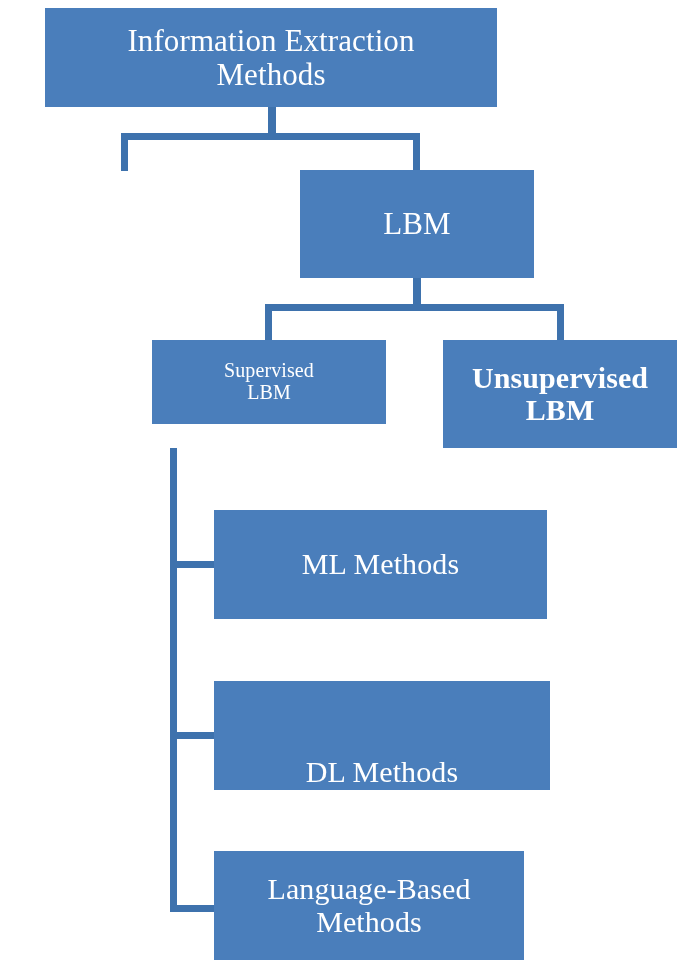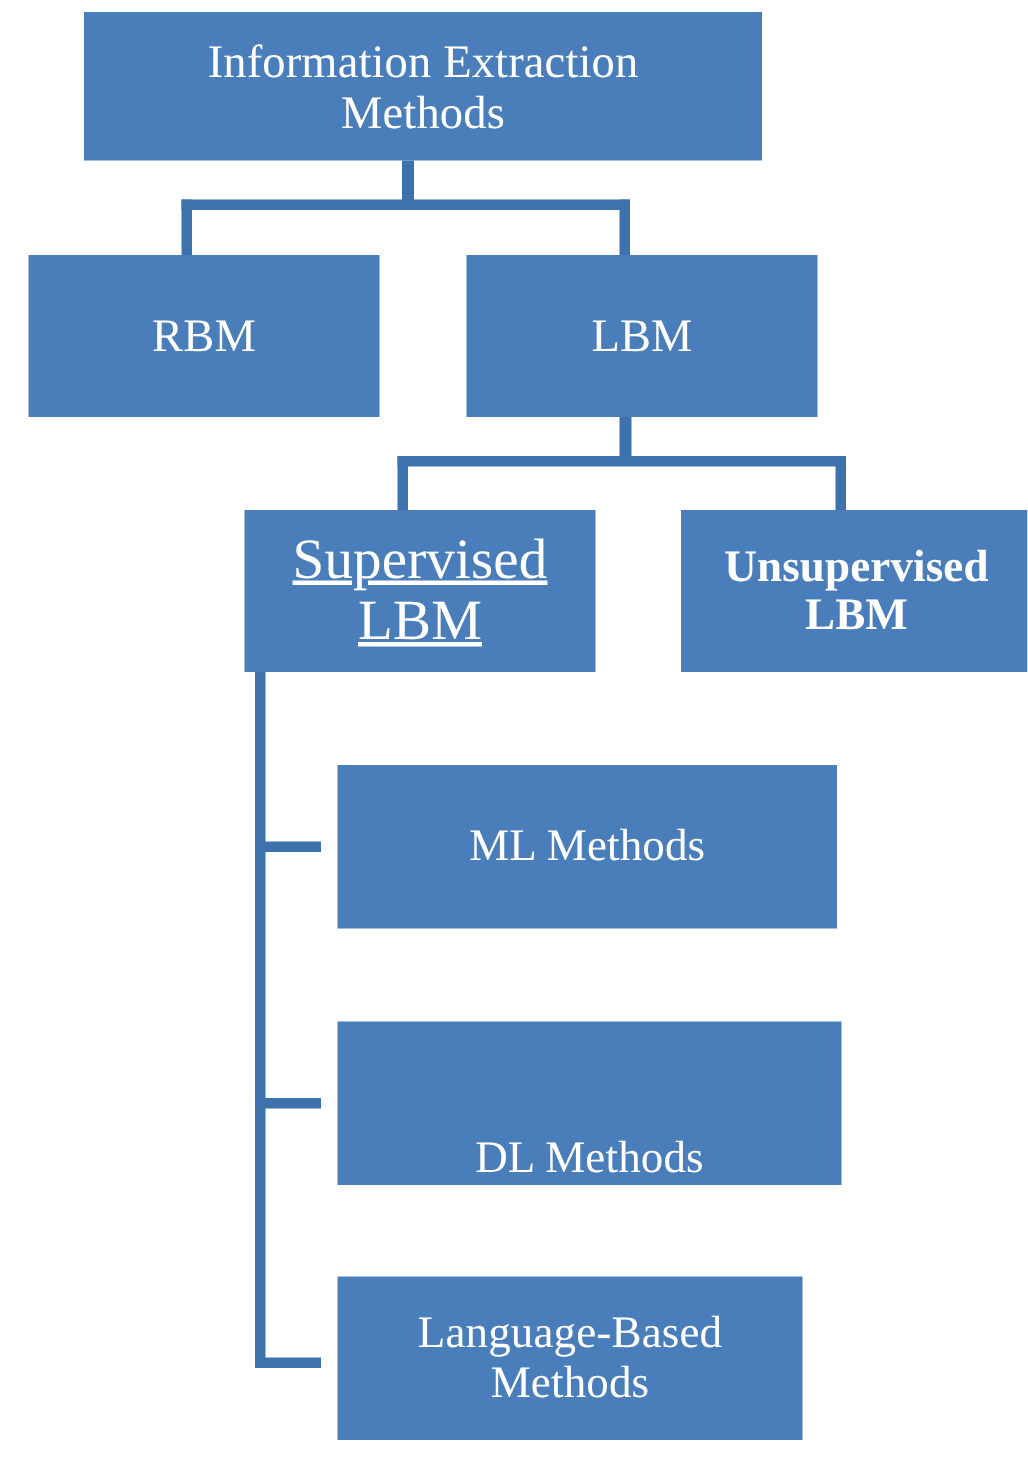--- a/index.html
+++ b/index.html
@@ -24,33 +24,32 @@
     color: #ffffff;
     display: flex;
     align-items: center;
     justify-content: center;
     text-align: center;
     line-height: 1.08;
     box-sizing: border-box;
     padding: 2px 8px;
     letter-spacing: 0.1px;
     user-select: none;
-    margin-left: 11px;
   }
   .node .label {
     display: block;
     width: 100%;
     white-space: pre-line;
   }
 
   
   #node-root        { left: 45px;  top: 8px;   width: 452px; height: 99px;  font-size: 31px; }
   #node-rbm         { left: 8px;   top: 170px; width: 234px; height: 108px; font-size: 31px; }
   #node-lbm         { left: 300px; top: 170px; width: 234px; height: 108px; font-size: 31px; }
-  #node-sup-lbm     { left: 152px; top: 340px; width: 234px; height: 108px; font-size: 38px; text-decoration: underline; }
+  #node-sup-lbm     { left: 152px; top: 340px; width: 234px; height: 84px; font-size: 20px; }
   #node-unsup-lbm   { left: 443px; top: 340px; width: 234px; height: 108px; font-size: 30px; font-weight: bold; }
   #node-ml          { left: 214px; top: 510px; width: 333px; height: 109px; font-size: 30px; justify-content: center; }
   #node-dl          { left: 214px; top: 681px; width: 336px; height: 109px; font-size: 30px; align-items: flex-end; }
   #node-lang        { left: 214px; top: 851px; width: 310px; height: 109px; font-size: 30px; }
 
   
   .conn {
     position: absolute;
     background: #3e72ad;
   }
@@ -91,23 +90,20 @@
   <div class="conn" id="conn3-spine"></div>
   <div class="conn" id="conn3-stub-1"></div>
   <div class="conn" id="conn3-stub-2"></div>
   <div class="conn" id="conn3-stub-3"></div>
 
   <div class="node" id="node-root">
     <span class="label">Information Extraction
 Methods</span>
   </div>
 
-  <div class="node" id="node-rbm">
-    <span class="label">RBM</span>
-  </div>
 
   <div class="node" id="node-lbm">
     <span class="label">LBM</span>
   </div>
 
   <div class="node" id="node-sup-lbm">
     <span class="label">Supervised
 LBM</span>
   </div>
 

